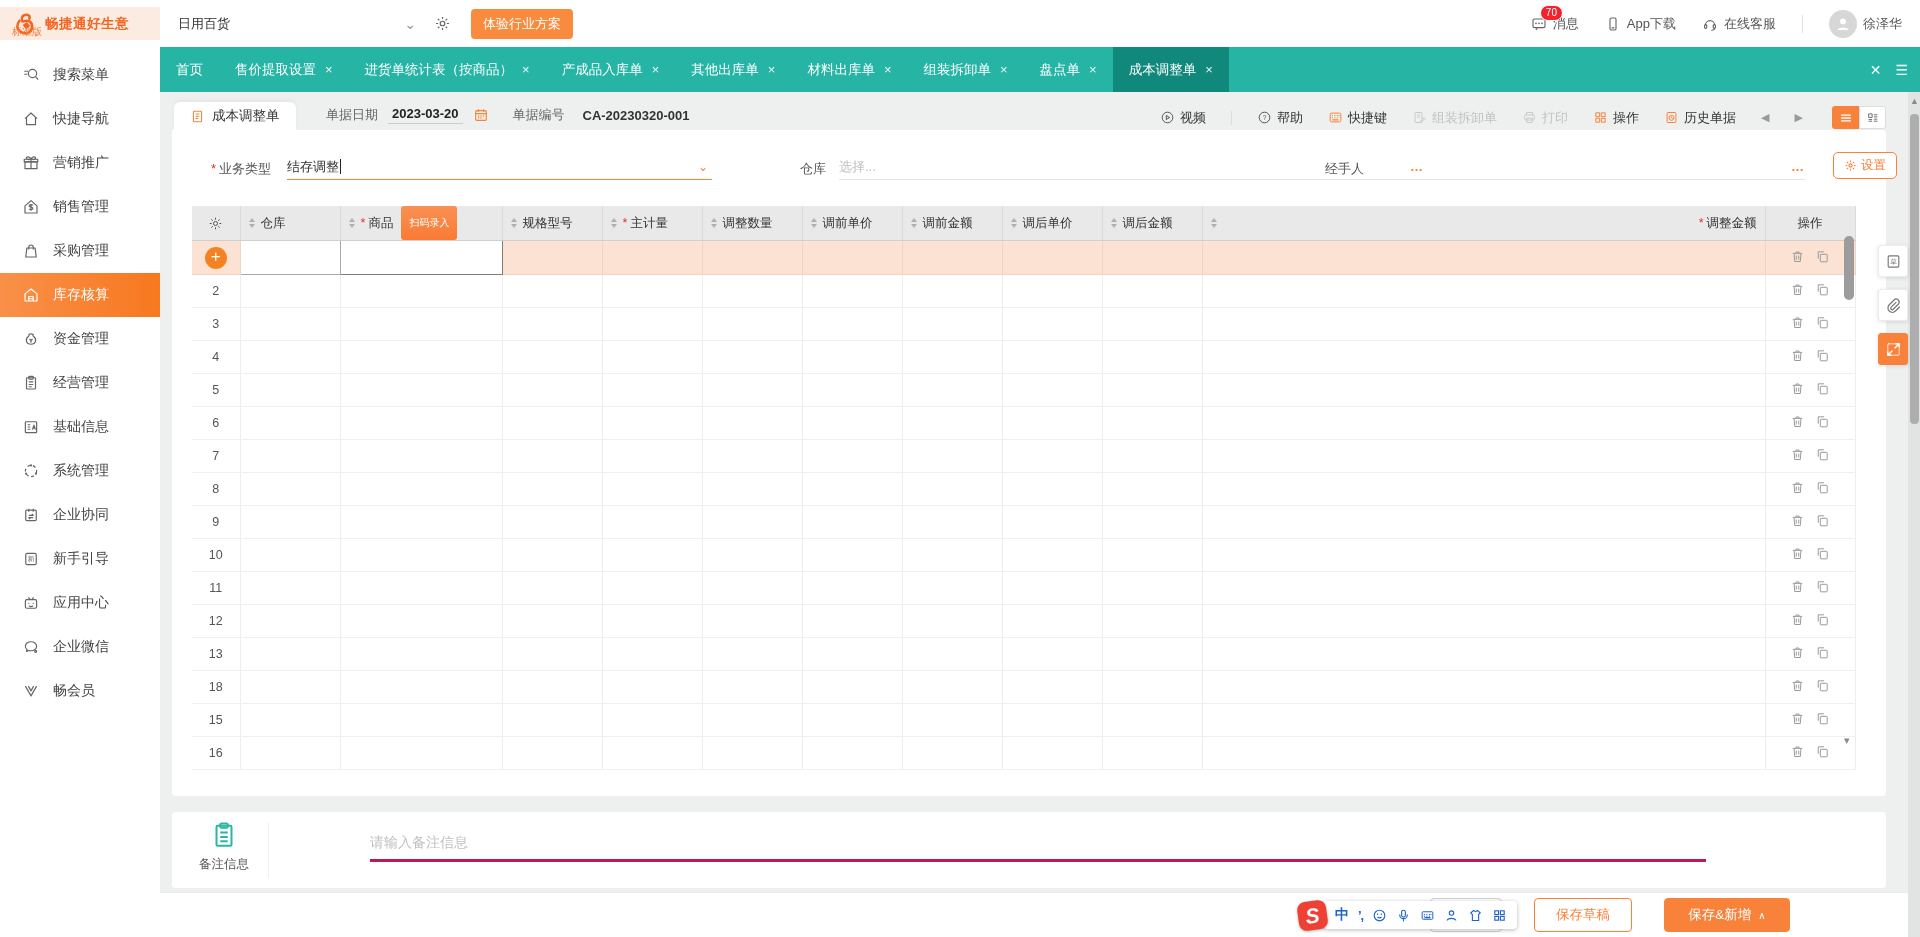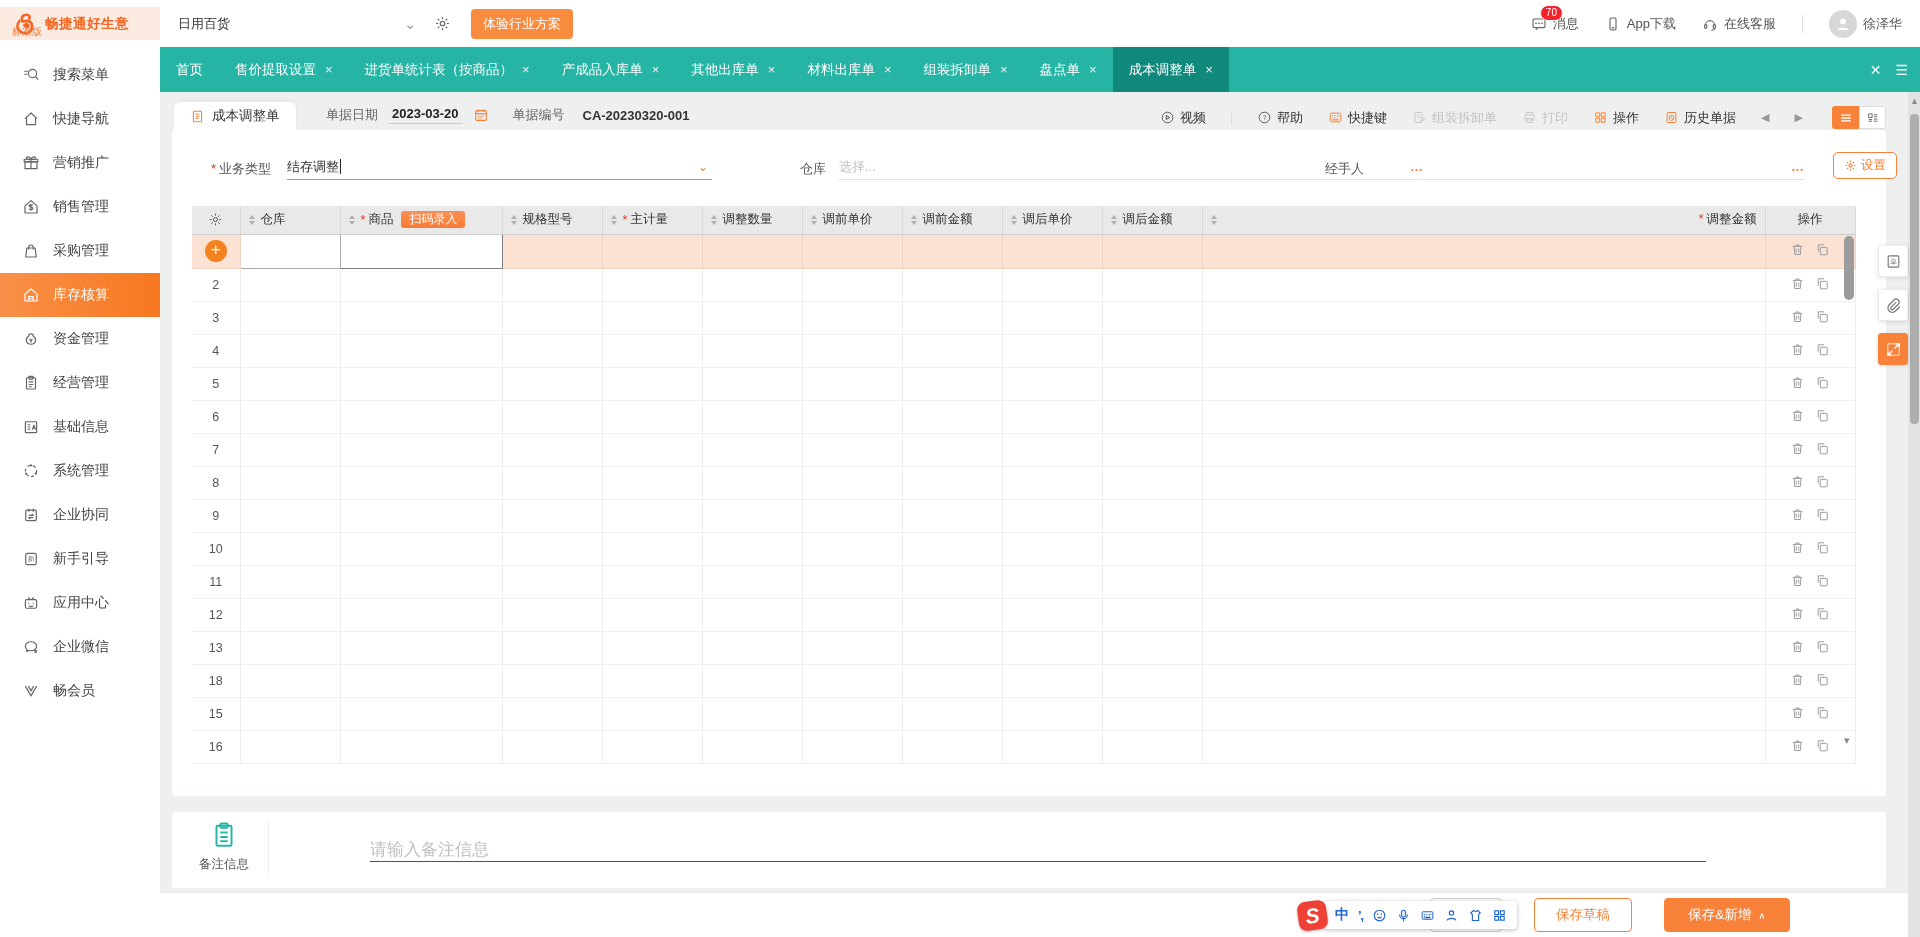--- a/index.html
+++ b/index.html
@@ -75,21 +75,21 @@
 .settings-btn{position:absolute;left:1661px;top:22px;width:64px;height:27px;border:1px solid #f8823a;color:#f8823a;background:#fff;border-radius:5px;display:flex;align-items:center;justify-content:center;gap:4px;font-size:12.5px;cursor:pointer}
 
 .grid-wrap{position:absolute;left:20px;top:76px;width:1663px}
 table{border-collapse:collapse;table-layout:fixed;width:1663px}
 th{height:28px;background:#e9e9e9;font-weight:normal;font-size:12.5px;color:#333;border-right:1px solid #d9d9d9;border-bottom:1px solid #cfcfcf;padding:0 8px}
 .th-in{display:flex;align-items:center}
 .sort{display:inline-flex;flex-direction:column;gap:2px;margin-right:6px;flex:none}
 .sort i{width:0;height:0;border-left:3.5px solid transparent;border-right:3.5px solid transparent}
 .sort .up{border-bottom:4px solid #b0b0b0}
 .sort .dn{border-top:4px solid #b0b0b0}
-.scan-badge{margin-left:8px;background:linear-gradient(180deg,#fa9055,#f97b33);color:#fff;border-radius:3px;padding:0 8px;font-size:12px;cursor:pointer;white-space:nowrap}
+.scan-badge{margin-left:8px;background:linear-gradient(180deg,#fa9055,#f97b33);color:#fff;border-radius:3px;padding:10px 8px;font-size:10px;cursor:pointer;white-space:nowrap}
 .c-gear .th-in{justify-content:center;font-size:15px;color:#555}
 .c-ops-h .th-in{justify-content:center}
 .wide-label{margin-left:auto}
 td{height:33px;border-right:1px solid #ededed;border-bottom:1px solid #f0f0f0;background:#fff;font-size:12.5px;padding:0 8px}
 tr.r1 td{background:#fbe2d2;border-right-color:#f2d4c2;border-bottom-color:#f2d4c2;height:34px}
 td.c-num{text-align:center;color:#555;padding:0}
 .plus{width:22px;height:22px;border-radius:50%;background:#f58220;color:#fff;font-size:17px;line-height:20px;display:inline-block;cursor:pointer}
 tr.r1 td.cell-input{background:#fff;border:1px solid #a8a8a8;padding:0}
 tr.r1 td.cell-input.prod{border:1px solid #7e7e7e}
 td.c-ops{padding:0;text-align:center}
@@ -99,21 +99,21 @@
 tr.subtotal .num{text-align:right;font-weight:700;color:#111}
 
 .inner-thumb{position:absolute;left:1672px;top:106px;width:10px;height:64px;background:#9c9c9c;border-radius:5px}
 .inner-down{position:absolute;left:1672px;top:604px;color:#8a8a8a;font-size:11px}
 
 .remark{position:absolute;left:12px;top:720px;width:1714px;height:76px;background:#fff;border-radius:4px}
 .remark-icbox{position:absolute;left:18px;top:8px;width:68px;text-align:center}
 .remark-icbox .ic{font-size:30px;color:#2ab5a6}
 .remark-label{font-size:12.5px;color:#555;margin-top:3px}
 .remark-div{position:absolute;left:96px;top:10px;width:1px;height:56px;background:#f0f0f0}
-.remark-input{position:absolute;left:198px;top:22px;width:1336px;height:28px;border-bottom:1px solid #be185d;display:flex;align-items:flex-end;font-size:17px;cursor:text}
+.remark-input{position:absolute;left:198px;top:22px;width:1336px;height:28px;border-bottom:3px solid #be185d;display:flex;align-items:flex-start;font-size:14px;cursor:text}
 
 .footbar{position:absolute;bottom:0;left:160px;width:1760px;height:45px;background:#fff;border-top:1px solid #ebebeb;z-index:6}
 .foot-btns{position:absolute;right:130px;top:5px;display:flex;gap:32px}
 .btn{height:34px;border-radius:4px;font-size:13.5px;display:flex;align-items:center;justify-content:center;cursor:pointer;font-family:inherit}
 .btn-discard{width:72px;background:#fff;border:1px solid #d0d0d0;color:#333}
 .btn-draft{width:98px;background:#fff;border:1px solid #f8823a;color:#f8823a}
 .btn-save{width:126px;background:#f8823a;border:1px solid #f8823a;color:#fff;gap:7px}
 .btn-save .chevup{font-size:10px}
 
 .ime{position:absolute;left:1138px;top:6px;height:32px;display:flex;align-items:center;z-index:7}

